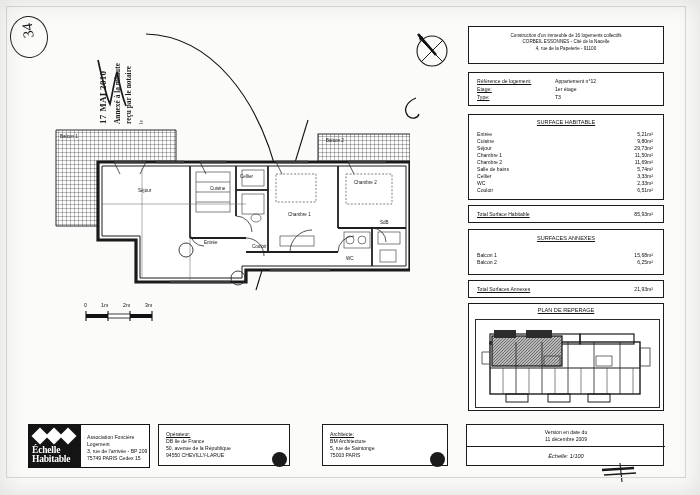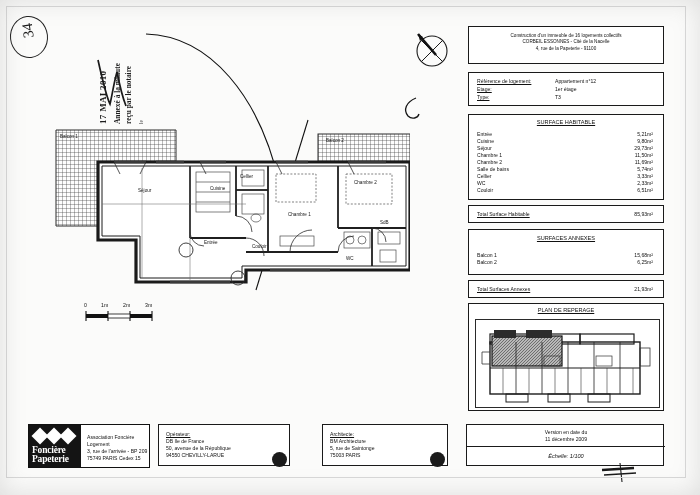--- a/index.html
+++ b/index.html
@@ -404,22 +404,22 @@
       <rect x="24" y="4" width="22" height="4" fill="#fff" stroke="#111" stroke-width=".8"></rect>
       <rect x="46" y="4" width="22" height="4" fill="#111"></rect>
     </svg>
   </div>
 
   <div class="blk" id="foot-logo">
     <div id="logo-box">
       <div class="dia" style="left:5px;top:5px;"></div>
       <div class="dia" style="left:19px;top:5px;"></div>
       <div class="dia" style="left:33px;top:5px;"></div>
-      <div class="lw1">Foncière</div>
-      <div class="lw2">Papeterie</div>
+      <div class="lw1">Échelle</div>
+      <div class="lw2">Habitable</div>
     </div>
     <div class="addr t5">
       <div>Association Foncière Logement</div>
       <div>3, rue de l'arrivée - BP 209</div>
       <div>75749 PARIS Cedex 15</div>
     </div>
   </div>
 
   <div class="blk" id="foot-operateur">
     <div class="footbody t5">

